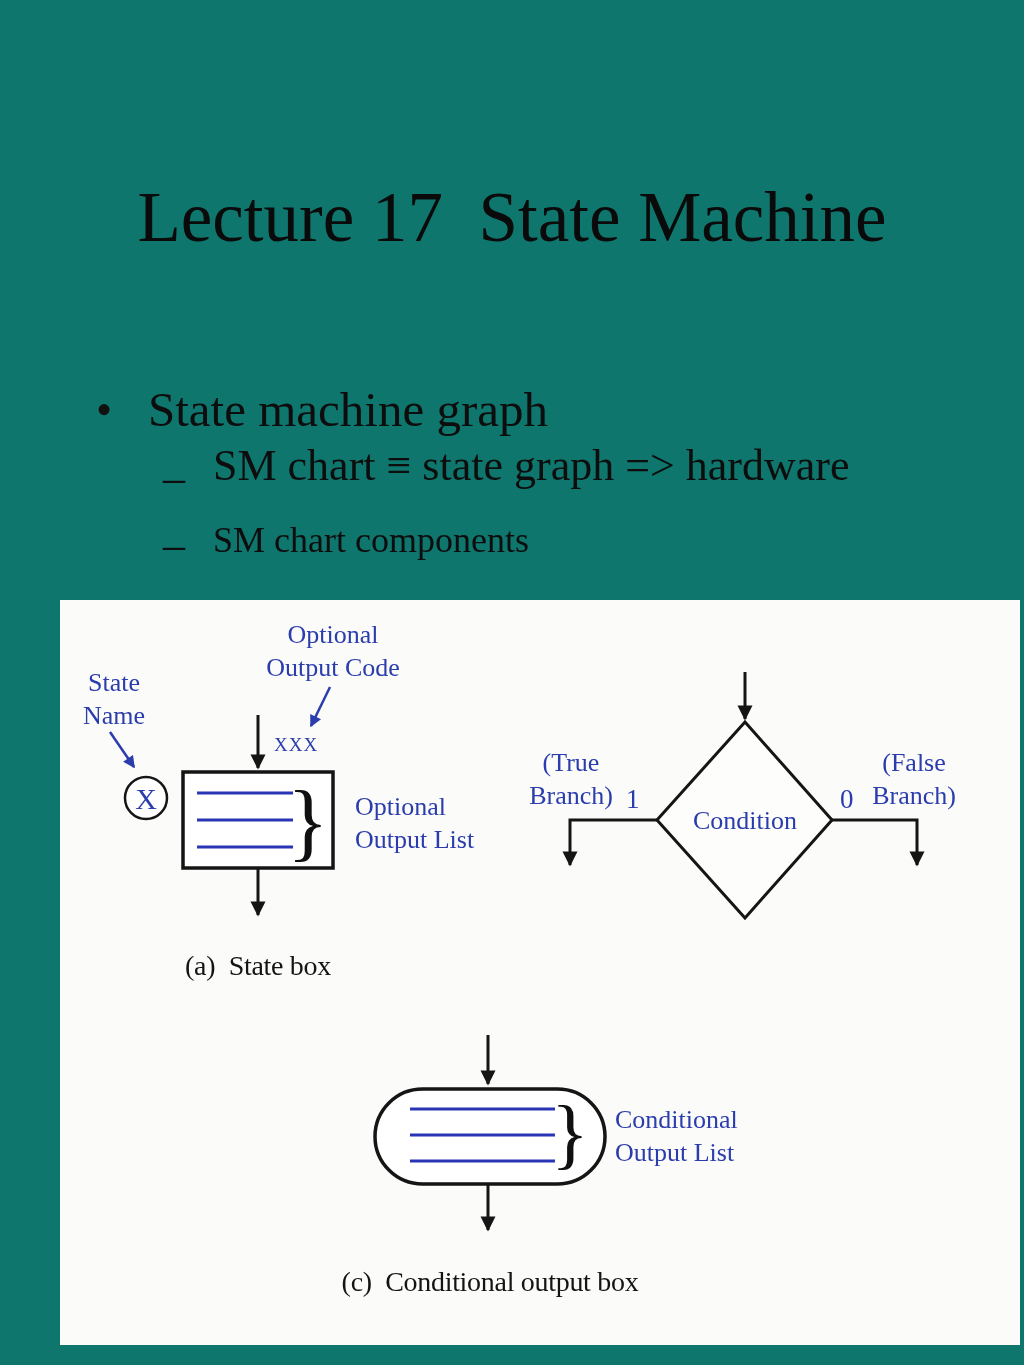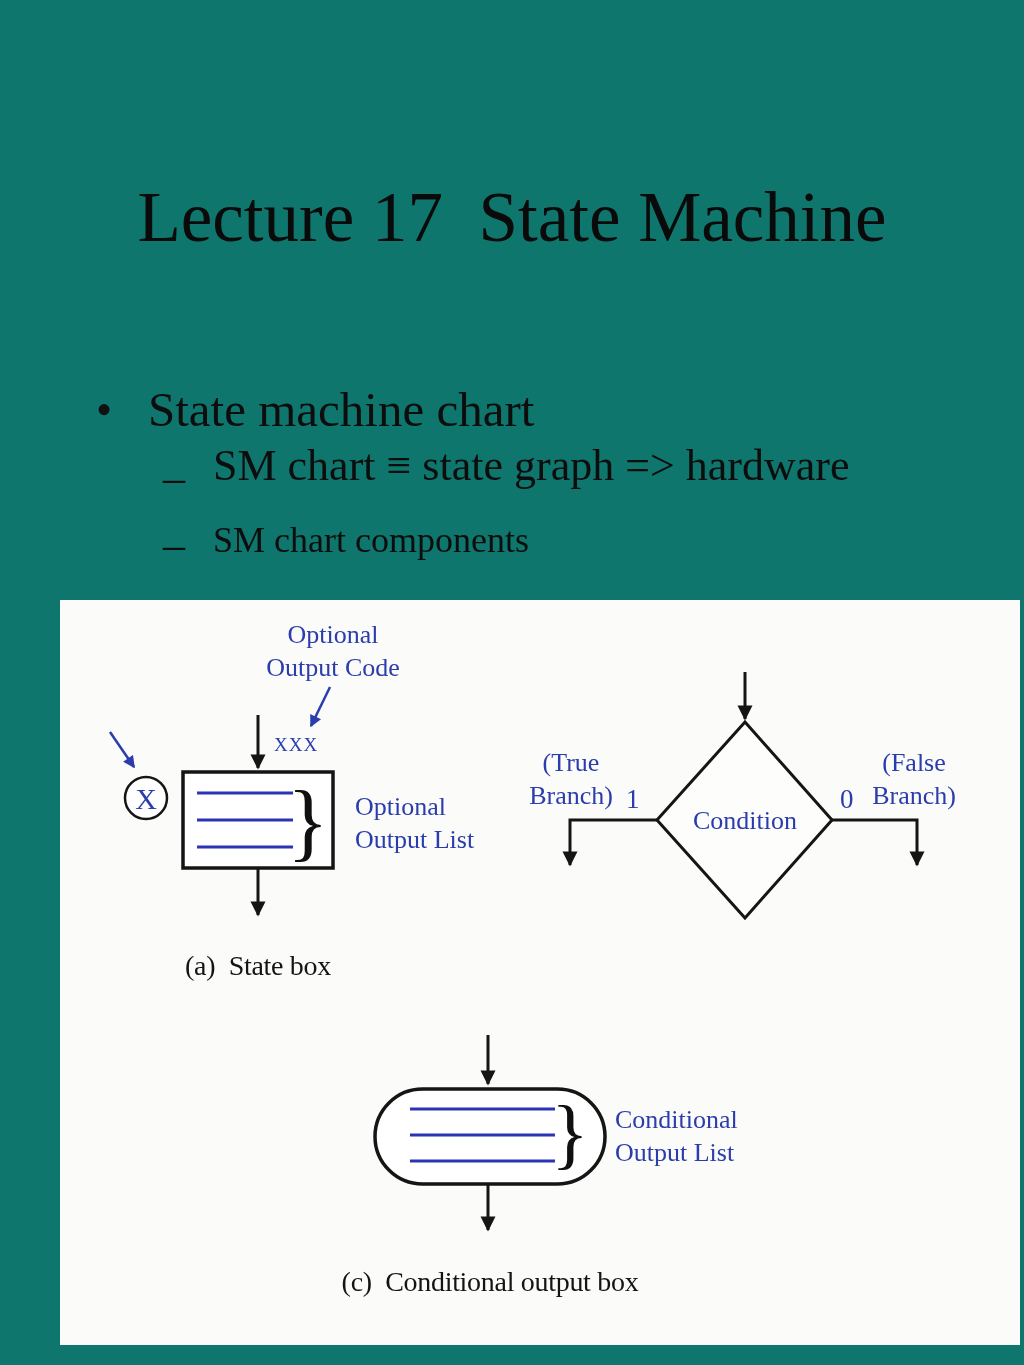--- a/index.html
+++ b/index.html
@@ -53,21 +53,21 @@
   .num { position:absolute; font-size:27px; }
 </style>
 </head>
 <body>
 
 <div class="slide">
 
   <h1 class="title"><span>Lecture 17  State Machine</span><br></h1>
 
   <span class="bullet-dot">•</span>
-  <div class="bullet-main">State machine chart</div>
+  <div class="bullet-main">State machine graph</div>
   <span class="dash1">–</span>
   <div class="sub1">SM chart ≡ state graph =&gt; hardware</div>
   <span class="dash2">–</span>
   <div class="sub2">SM chart components</div>
 
   <div class="figure">
 
     <svg width="960" height="745" viewBox="0 0 960 745">
       <defs>
         <marker id="mBlack" markerUnits="userSpaceOnUse" markerWidth="20" markerHeight="18" refX="14" refY="8" orient="auto">
@@ -94,20 +94,21 @@
       <polyline points="772,220 857,220 857,265" fill="none" stroke="#151515" stroke-width="3" marker-end="url(#mBlack)"></polyline>
 
       <line x1="428" y1="435" x2="428" y2="484" stroke="#151515" stroke-width="3" marker-end="url(#mBlack)"></line>
       <rect x="315" y="489" width="230" height="95" rx="47.5" ry="47.5" fill="#ffffff" stroke="#151515" stroke-width="3.5"></rect>
       <line x1="350" y1="509" x2="495" y2="509" stroke="#2a35b5" stroke-width="3"></line>
       <line x1="350" y1="535" x2="495" y2="535" stroke="#2a35b5" stroke-width="3"></line>
       <line x1="350" y1="561" x2="495" y2="561" stroke="#2a35b5" stroke-width="3"></line>
       <line x1="428" y1="584" x2="428" y2="630" stroke="#151515" stroke-width="3" marker-end="url(#mBlack)"></line>
     </svg>
 
+    <div class="lbl blue" style="left:2px; top:66px; width:104px;"><span>State</span><br><span>Name</span></div>
     <div class="lbl blue" style="left:191px; top:18px; width:164px;"><span>Optional</span><br><span>Output Code</span></div>
     <div class="xxx blue">XXX</div>
     <div class="circle-x blue">X</div>
     <div class="brace brace-a">}</div>
     <div class="lbl lbl-left blue" style="left:295px; top:190px;"><span>Optional</span><br><span>Output List</span></div>
     <div class="caption" style="left:68px; top:350px; width:260px;">(a)  State box</div>
 
     <div class="lbl blue" style="left:615px; top:204px; width:140px;font-family:Liberation Serif, serif;">Condition</div>
     <div class="lbl blue" style="left:440px; top:146px; width:142px;"><span>(True</span><br><span>Branch)</span></div>
     <div class="num blue" style="left:566px; top:184px;">1</div>

